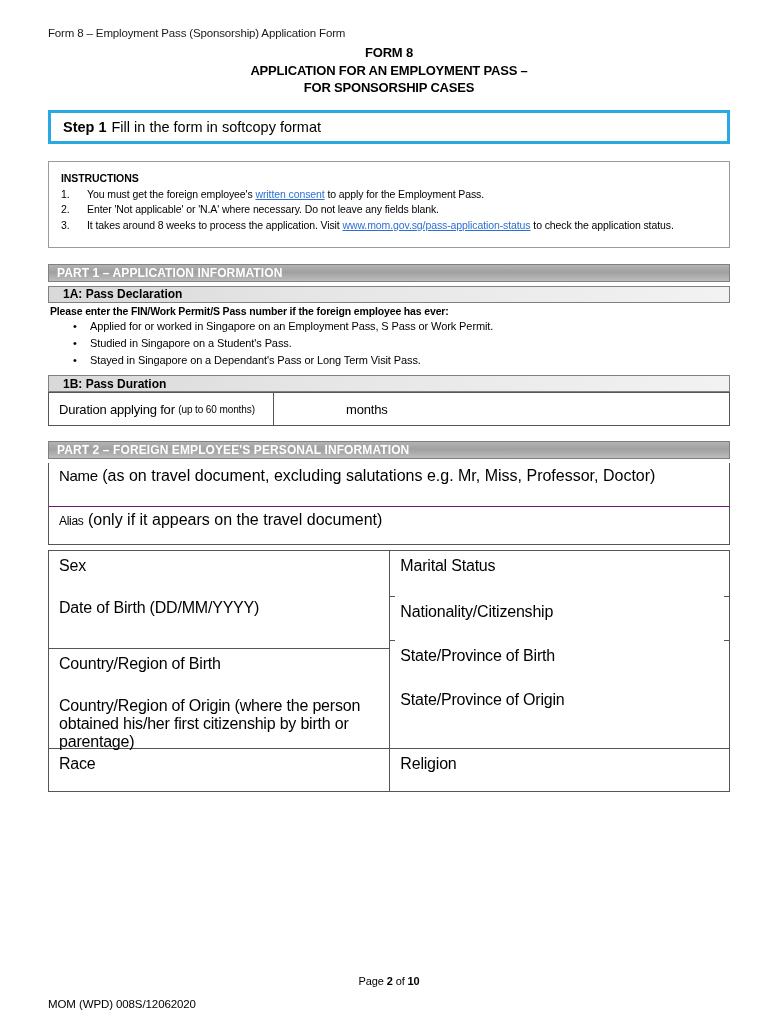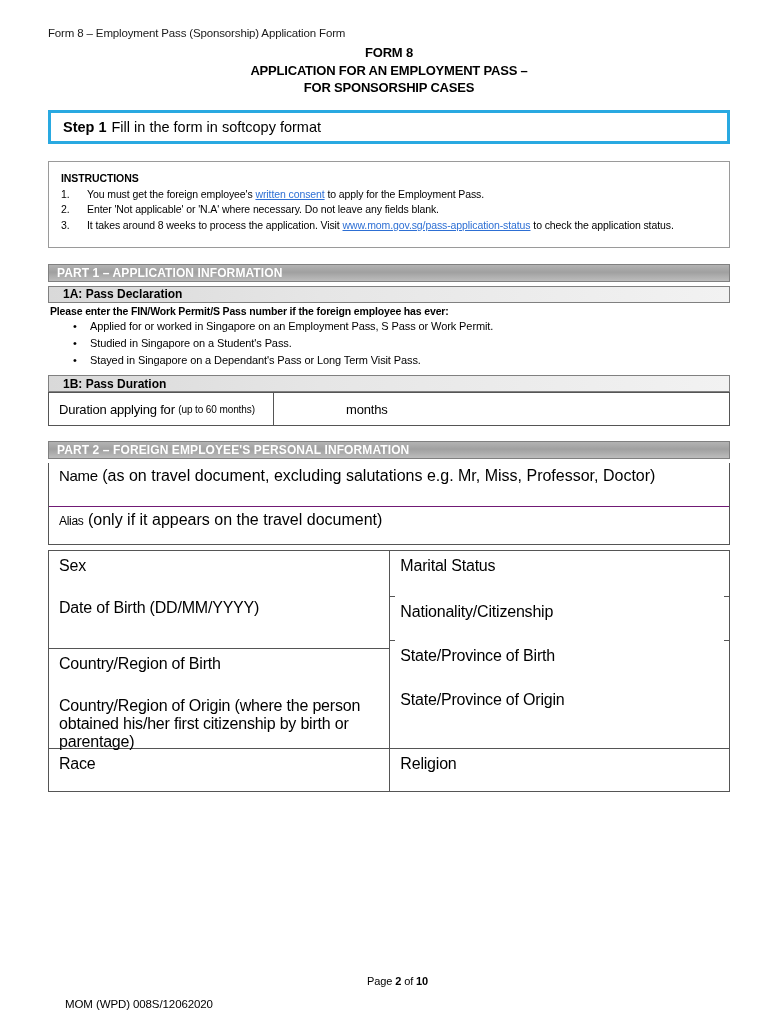--- a/index.html
+++ b/index.html
@@ -228,21 +228,21 @@
     position: absolute;
     right: 0;
     top: -1px;
     width: 5px;
     border-top: 1px solid #555555;
   }
 
   
   .footer {
     position: absolute;
-    left: 65px;
+    left: 48px;
     right: 40px;
     bottom: 14px;
   }
   .footer-page {
     text-align: center;
     font-size: 11px;
     letter-spacing: -0.1px;
     margin-bottom: 11px;
   }
   .footer-page b { font-weight: bold; }

